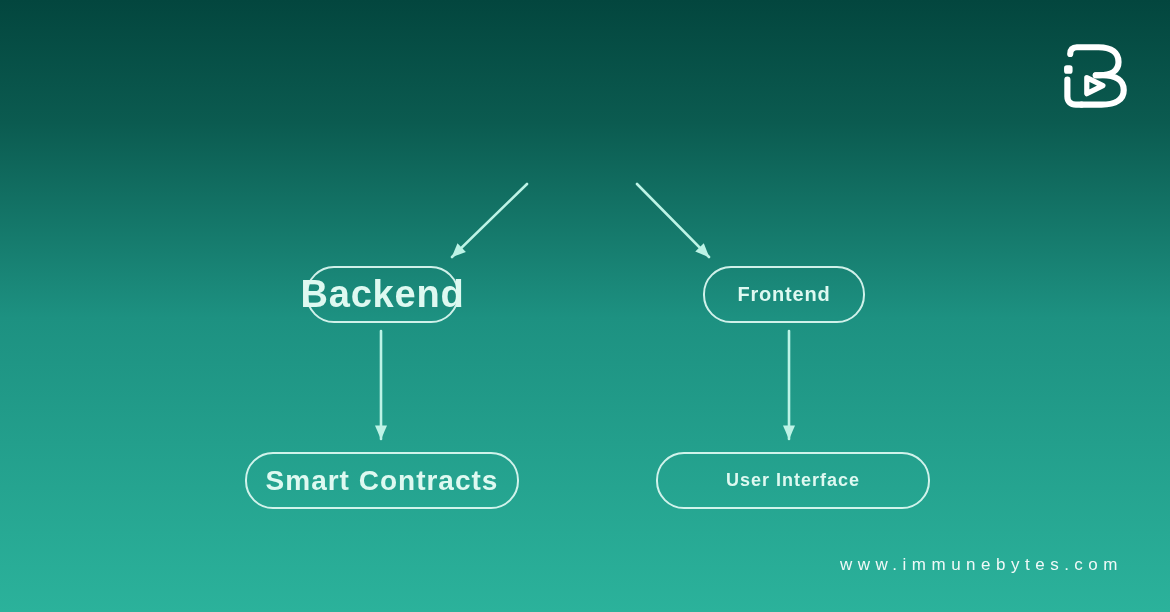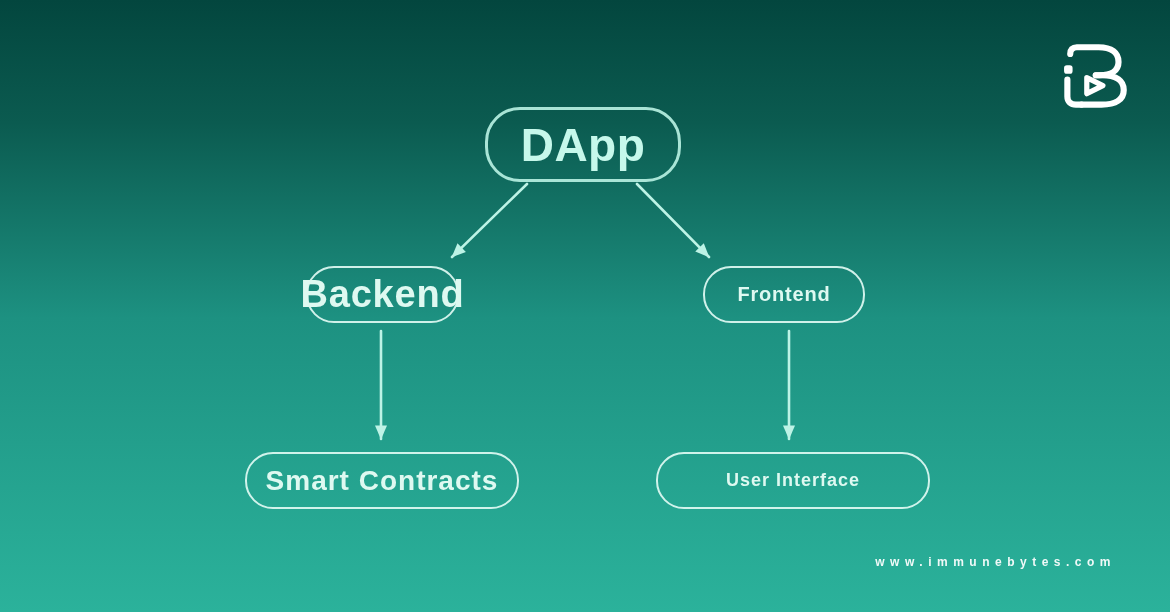--- a/index.html
+++ b/index.html
@@ -46,23 +46,23 @@
   .node-smart-contracts { left: 245px; top: 452px; width: 270px; height: 53px; font-size: 28px; letter-spacing: 1px; }
   .node-user-interface  { left: 656px; top: 452px; width: 270px; height: 53px; font-size: 18px; letter-spacing: 1px; }
   .logo {
     position: absolute;
     left: 1056px; top: 31px;
     width: 72px; height: 78px;
   }
   .logo svg { width: 100%; height: 100%; display: block; }
   .website {
     position: absolute;
-    right: 54px; top: 555px;
-    font-size: 12px;
-    font-weight: 700;
+    right: 47px; top: 555px;
+    font-size: 17px;
+    font-weight: 400;
     letter-spacing: 5.5px;
     color: rgba(255, 255, 255, 0.93);
   }
 </style>
 </head>
 <body>
 
 <div id="canvas">
 
   <svg class="edges" viewBox="0 0 1170 612" aria-hidden="true">
@@ -72,23 +72,20 @@
       </marker>
     </defs>
     <g stroke="#BDF3E6" stroke-width="2.6" stroke-linecap="round" fill="none">
       <line x1="527" y1="184" x2="452" y2="257" marker-end="url(#ah)"></line>
       <line x1="637" y1="184" x2="709" y2="257" marker-end="url(#ah)"></line>
       <line x1="381" y1="331" x2="381" y2="439" marker-end="url(#ah)"></line>
       <line x1="789" y1="331" x2="789" y2="439" marker-end="url(#ah)"></line>
     </g>
   </svg>
 
-  <div class="node node-dapp">
-    <span>DApp</span>
-  </div>
 
   <div class="node node-backend">
     <span>Backend</span>
   </div>
 
   <div class="node node-frontend">
     <span>Frontend</span>
   </div>
 
   <div class="node node-smart-contracts">

